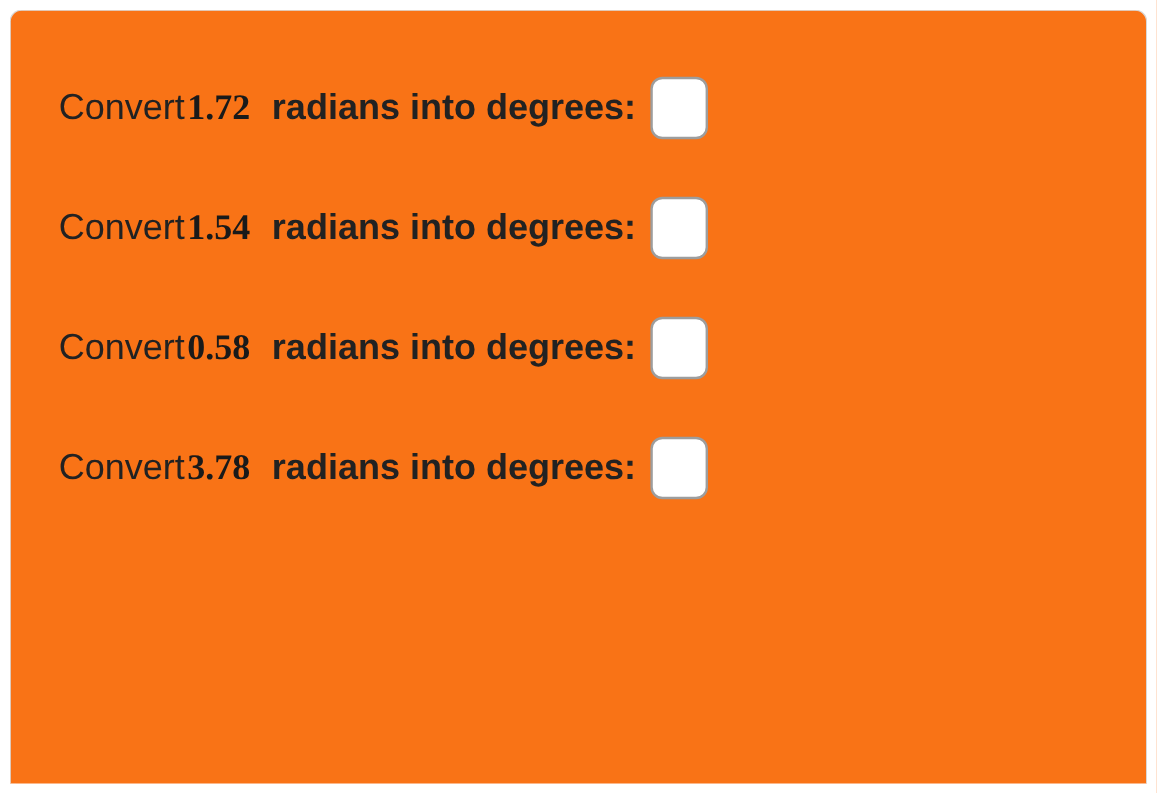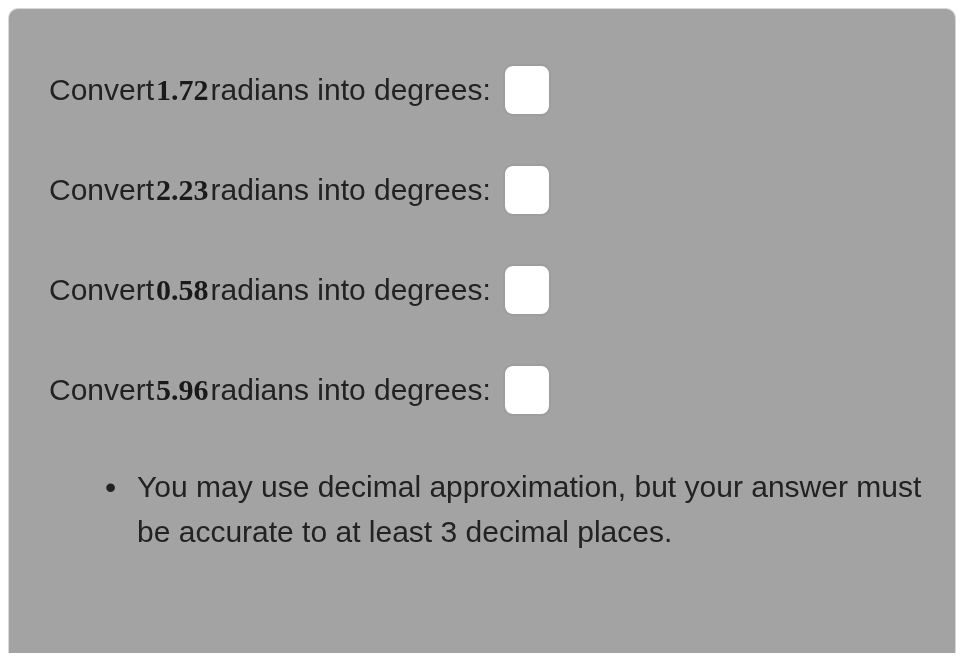--- a/index.html
+++ b/index.html
@@ -8,21 +8,21 @@
       padding: 0;
     }
     body {
       font-family: -apple-system, BlinkMacSystemFont, "Segoe UI", Helvetica, Arial, sans-serif;
       background: #ffffff;
       width: 964px;
       height: 661px;
       padding: 8px;
     }
     .container {
-      background: #a3a3a3;
+      background: #f97316;
       border: 1px solid #d8d8d8;
       border-top-left-radius: 10px;
       border-top-right-radius: 10px;
       border-bottom: none;
       width: 100%;
       height: 100%;
       padding: 55px 16px 20px 40px;
       overflow: hidden;
     }
     .question-row {
@@ -37,22 +37,23 @@
     .prefix {
       font-weight: 400;
     }
     .value {
       font-family: Georgia, "Times New Roman", serif;
       font-weight: 700;
       color: #1a1a1a;
       margin: 0 2px;
     }
     .suffix {
-      font-weight: 400;
+      font-weight: 700;
       margin-right: 12px;
+      margin-left: 16px;
     }
     .answer-input {
       width: 48px;
       height: 52px;
       border: 2px solid #9d9d9d;
       border-radius: 10px;
       background: #ffffff;
       font-size: 24px;
       text-align: center;
       padding: 4px;
@@ -85,36 +86,33 @@
 
   <div class="question-row">
     <span class="prefix">Convert </span>
     <span class="value">1.72</span>
     <span class="suffix"> radians into degrees:</span>
     <input type="text" class="answer-input" style="">
   </div>
 
   <div class="question-row">
     <span class="prefix">Convert </span>
-    <span class="value">2.23</span>
+    <span class="value">1.54</span>
     <span class="suffix"> radians into degrees:</span>
     <input type="text" class="answer-input" style="">
   </div>
 
   <div class="question-row">
     <span class="prefix">Convert </span>
     <span class="value">0.58</span>
     <span class="suffix"> radians into degrees:</span>
     <input type="text" class="answer-input" style="">
   </div>
 
   <div class="question-row">
     <span class="prefix">Convert </span>
-    <span class="value">5.96</span>
+    <span class="value">3.78</span>
     <span class="suffix"> radians into degrees:</span>
     <input type="text" class="answer-input" style="">
   </div>
 
-  <ul class="note-list">
-    <li class="note-item">You may use decimal approximation, but your answer must be accurate to at least 3 decimal places.</li>
-  </ul>
 
 </div>
 
 </body></html>

